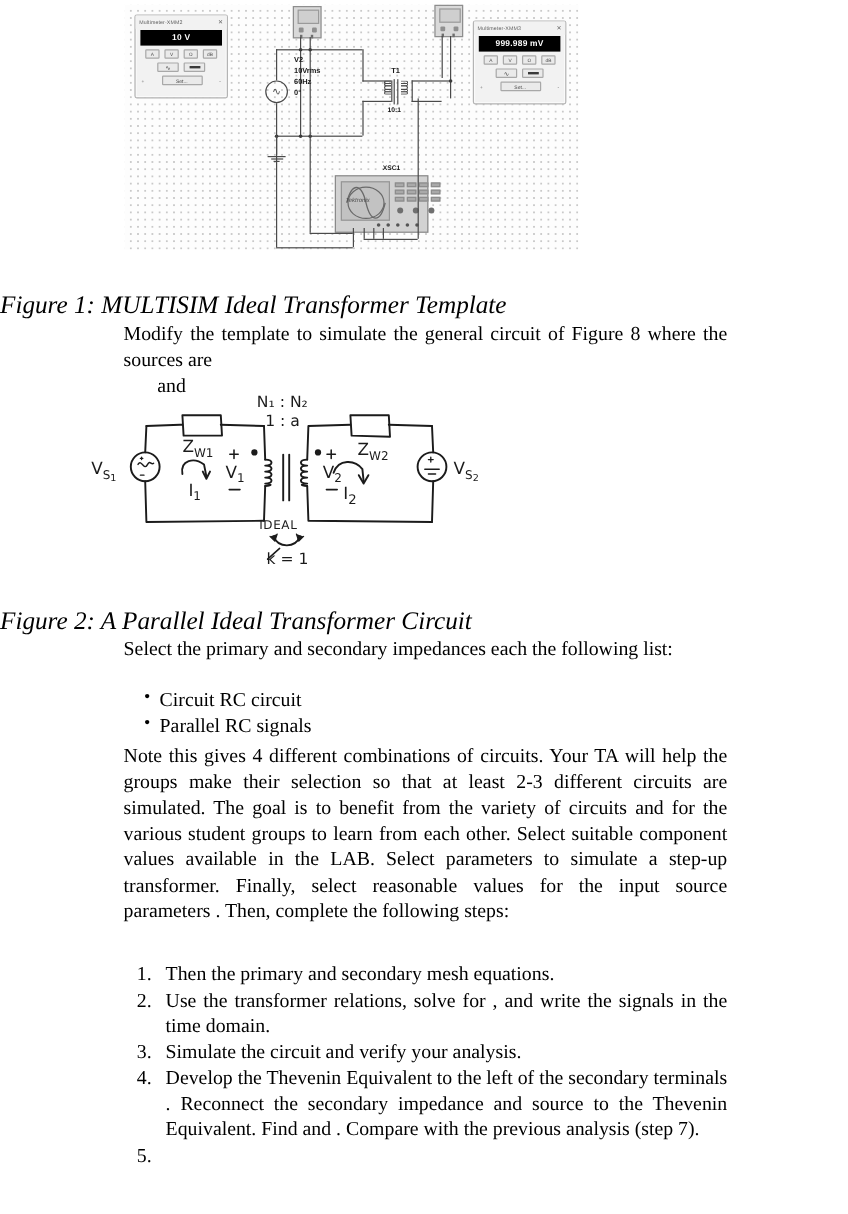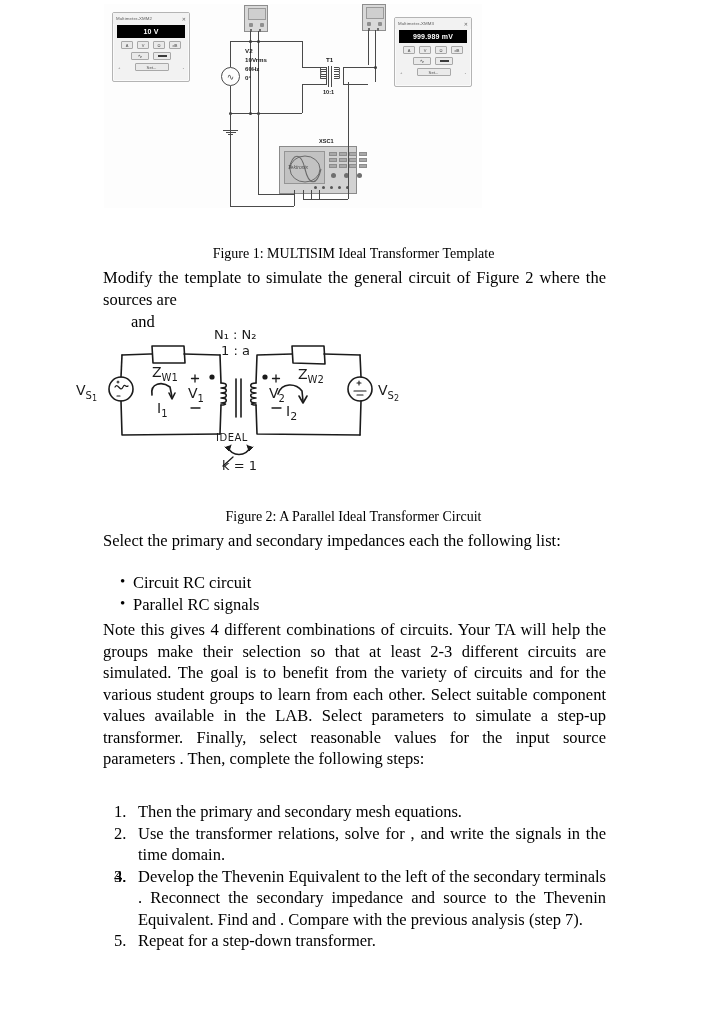--- a/index.html
+++ b/index.html
@@ -124,22 +124,22 @@
   .scope-wave{ position:absolute; left:2px; top:2px; }
   .scope-keys{ position:absolute; left:49px; top:5px; display:grid; grid-template-columns:repeat(4,8px); gap:2px; }
   .scope-keys i{ display:block; height:4px; background:#a9a9a9; border:1px solid #8d8d8d;}
   .scope-knobs{ position:absolute; left:51px; top:26px; display:flex; gap:8px;}
   .scope-knobs i{ display:block; width:5px; height:5px; border-radius:50%; background:#6f6f6f;}
   .scope-terms{ position:absolute; left:34px; top:39px; display:flex; gap:5px; }
   .scope-terms i{ display:block; width:3px; height:3px; border-radius:50%; background:#555; }
 
   
   .caption {
-    position: absolute; width: 100%; text-align: center;
-    font-size: 14px; line-height: 20px;
+    position: absolute; width: 100%; text-align: left;
+    font-size: 21px; line-height: 20px; font-style: italic;
   }
   .para {
     position: absolute; left: 103px; width: 503px;
     font-size: 16.5px; line-height: 21.5px; text-align: justify;
     text-align-last: left; hyphens: none;
   }
   .para.center-and { text-align:center; }
 
   ul.bullets, ol.steps { margin: 0; padding: 0; list-style: none; }
   ul.bullets li, ol.steps li {
@@ -352,21 +352,21 @@
     <div class="wire wh" style="left:126px; top:202px; width:64px;"></div>
     <div class="wire wv" style="left:126px; top:109px; height:93px;"></div>
     <div class="wire wh" style="left:154px; top:190px; width:36px;"></div>
     <div class="wire wv" style="left:154px; top:97px; height:93px;"></div>
     <div class="wire wv" style="left:271px; top:78px; height:0px;"></div>
   </div>
 </div>
 
 <div class="caption" style="top:244px;">Figure 1: MULTISIM Ideal Transformer Template</div>
 
-<div class="para" style="top:267px;">Modify the template to simulate the general circuit of Figure 2 where the sources are</div>
+<div class="para" style="top:267px;">Modify the template to simulate the general circuit of Figure 8 where the sources are</div>
 
 <div class="para center-and" style="top:311px;margin-left:28px;">and</div>
 
 <div id="fig2">
   <svg width="360" height="155" viewBox="0 0 360 155">
     <g fill="none" stroke="#1b1b1b" stroke-width="1.6" stroke-linecap="round" stroke-linejoin="round">
 
       <path d="M62 30 L 90 29 L 92 29"></path>
       <path d="M124 29 L 160 30"></path>
       <path d="M62 30 L 61 52"></path>
@@ -488,22 +488,22 @@
   <li>
     <span class="num">1.</span>
     <span>Then the primary and secondary mesh equations.</span>
   </li>
   <li class="just">
     <span class="num">2.</span>
     <span>Use the transformer relations, solve for , and write the signals in the time domain.</span>
   </li>
   <li>
     <span class="num">3.</span>
+    <span>Simulate the circuit and verify your analysis.</span>
   </li>
   <li class="just">
     <span class="num">4.</span>
     <span>Develop the Thevenin Equivalent to the left of the secondary terminals . Reconnect the secondary impedance and source to the Thevenin Equivalent.  Find   and . Compare with the previous analysis (step 7).</span>
   </li>
   <li>
     <span class="num">5.</span>
-    <span>Repeat for a step-down transformer.</span>
   </li>
 </ol>
 
 </body></html>

